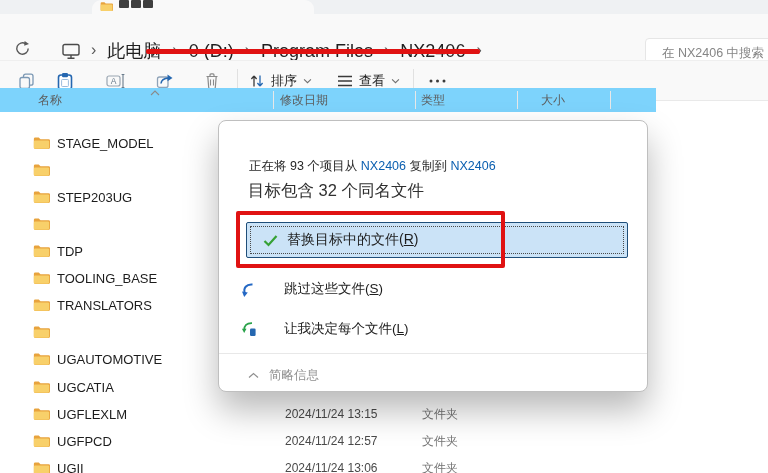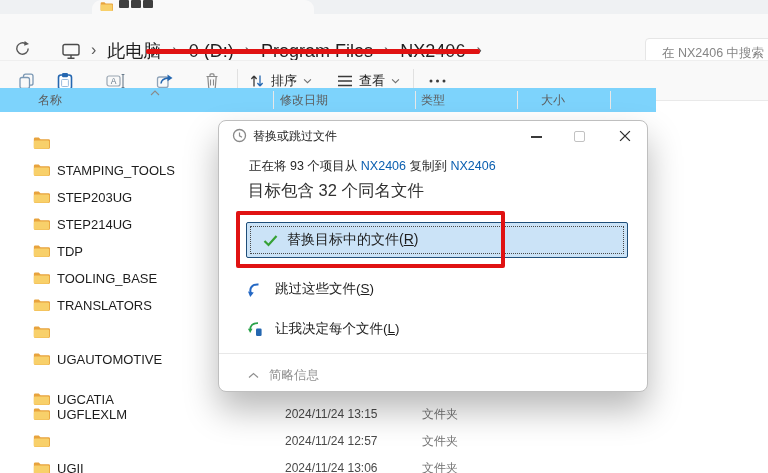--- a/index.html
+++ b/index.html
@@ -48,21 +48,21 @@
   .wmin{position:absolute;left:312px;top:15px;width:11px;height:2px;background:#3a3a3a;}
   .wmax{position:absolute;left:355px;top:10px;width:9px;height:9px;border:1px solid #c2c2c2;border-radius:2px;}
   .wclose{position:absolute;left:400px;top:9px;}
   .dline1{position:absolute;left:30px;top:37px;font-size:12.5px;color:#262626;white-space:nowrap;}
   .dlink{color:#0b5fb0;}
   .dline2{position:absolute;left:29px;top:59px;font-size:16.5px;color:#303030;white-space:nowrap;}
   .replace-btn{position:absolute;left:27px;top:101px;width:382px;height:36px;box-sizing:border-box;
     background:#cbe3f7;border:1px solid #1f4e79;border-radius:2px;display:flex;align-items:center;padding-left:16px;gap:9px;cursor:pointer;}
   .replace-btn::after{content:"";position:absolute;inset:3px;border:1px dotted #4a4a4a;pointer-events:none;}
   .optlabel{font-size:14px;color:#1e1e1e;white-space:nowrap;}
-  .cmdlink{position:absolute;left:28px;height:26px;display:flex;align-items:center;gap:12px;cursor:pointer;}
+  .cmdlink{position:absolute;left:22px;height:26px;display:flex;align-items:center;gap:27px;cursor:pointer;}
   .cmdlink .optlabel{font-size:13.5px;}
   .key{text-decoration:underline;}
   .ddivider{position:absolute;left:0;top:232px;width:100%;height:1px;background:#e8e8e8;}
   .dfooter{position:absolute;left:29px;top:240px;height:28px;display:flex;align-items:center;gap:10px;cursor:pointer;}
   .dfooter .optlabel{font-size:12.5px;color:#8f8f8f;}
   
   .anno-underline{position:absolute;left:146px;top:49px;width:334px;height:5px;background:#e01212;border-radius:2px;z-index:80;pointer-events:none;}
   .anno-box{position:absolute;left:236px;top:211px;width:261px;height:49px;border:4px solid #e01212;border-radius:2px;z-index:80;pointer-events:none;}
 </style>
 </head>
@@ -183,41 +183,40 @@
   </div>
 
   <div class="pane-line"></div>
 
   <div class="filelist">
     <div class="frow" style="top:6px">
       <svg class="ficon" width="17" height="14" viewBox="0 0 20 16">
           <path d="M1 3 q0-1.6 1.6-1.6 h4.2 l2 2.1 h9.6 q1.6 0 1.6 1.6 v8.3 q0 1.6-1.6 1.6 h-15.8 q-1.6 0-1.6-1.6 z" fill="#e8a33d"></path>
           <rect x="1" y="5" width="18" height="9.8" rx="1.5" fill="#f8d06a"></rect>
         </svg>
+      <span class="fname">STAGE_MODEL</span>
     </div>
     <div class="frow" style="top:33px">
       <svg class="ficon" width="17" height="14" viewBox="0 0 20 16">
           <path d="M1 3 q0-1.6 1.6-1.6 h4.2 l2 2.1 h9.6 q1.6 0 1.6 1.6 v8.3 q0 1.6-1.6 1.6 h-15.8 q-1.6 0-1.6-1.6 z" fill="#e8a33d"></path>
           <rect x="1" y="5" width="18" height="9.8" rx="1.5" fill="#f8d06a"></rect>
         </svg>
-      <span class="fname">STAMPING_TOOLS</span>
     </div>
     <div class="frow" style="top:60px">
       <svg class="ficon" width="17" height="14" viewBox="0 0 20 16">
           <path d="M1 3 q0-1.6 1.6-1.6 h4.2 l2 2.1 h9.6 q1.6 0 1.6 1.6 v8.3 q0 1.6-1.6 1.6 h-15.8 q-1.6 0-1.6-1.6 z" fill="#e8a33d"></path>
           <rect x="1" y="5" width="18" height="9.8" rx="1.5" fill="#f8d06a"></rect>
         </svg>
       <span class="fname">STEP203UG</span>
     </div>
     <div class="frow" style="top:87px">
       <svg class="ficon" width="17" height="14" viewBox="0 0 20 16">
           <path d="M1 3 q0-1.6 1.6-1.6 h4.2 l2 2.1 h9.6 q1.6 0 1.6 1.6 v8.3 q0 1.6-1.6 1.6 h-15.8 q-1.6 0-1.6-1.6 z" fill="#e8a33d"></path>
           <rect x="1" y="5" width="18" height="9.8" rx="1.5" fill="#f8d06a"></rect>
         </svg>
-      <span class="fname">STEP214UG</span>
     </div>
     <div class="frow" style="top:114px">
       <svg class="ficon" width="17" height="14" viewBox="0 0 20 16">
           <path d="M1 3 q0-1.6 1.6-1.6 h4.2 l2 2.1 h9.6 q1.6 0 1.6 1.6 v8.3 q0 1.6-1.6 1.6 h-15.8 q-1.6 0-1.6-1.6 z" fill="#e8a33d"></path>
           <rect x="1" y="5" width="18" height="9.8" rx="1.5" fill="#f8d06a"></rect>
         </svg>
       <span class="fname">TDP</span>
     </div>
     <div class="frow" style="top:141px">
       <svg class="ficon" width="17" height="14" viewBox="0 0 20 16">
@@ -239,68 +238,57 @@
           <rect x="1" y="5" width="18" height="9.8" rx="1.5" fill="#f8d06a"></rect>
         </svg>
     </div>
     <div class="frow" style="top:222px">
       <svg class="ficon" width="17" height="14" viewBox="0 0 20 16">
           <path d="M1 3 q0-1.6 1.6-1.6 h4.2 l2 2.1 h9.6 q1.6 0 1.6 1.6 v8.3 q0 1.6-1.6 1.6 h-15.8 q-1.6 0-1.6-1.6 z" fill="#e8a33d"></path>
           <rect x="1" y="5" width="18" height="9.8" rx="1.5" fill="#f8d06a"></rect>
         </svg>
       <span class="fname">UGAUTOMOTIVE</span>
     </div>
-    <div class="frow" style="top:262px">
+    <div class="frow" style="top:250px">
       <svg class="ficon" width="17" height="14" viewBox="0 0 20 16">
           <path d="M1 3 q0-1.6 1.6-1.6 h4.2 l2 2.1 h9.6 q1.6 0 1.6 1.6 v8.3 q0 1.6-1.6 1.6 h-15.8 q-1.6 0-1.6-1.6 z" fill="#e8a33d"></path>
           <rect x="1" y="5" width="18" height="9.8" rx="1.5" fill="#f8d06a"></rect>
         </svg>
       <span class="fname">UGCATIA</span>
     </div>
     <div class="frow" style="top:277px">
       <svg class="ficon" width="17" height="14" viewBox="0 0 20 16">
           <path d="M1 3 q0-1.6 1.6-1.6 h4.2 l2 2.1 h9.6 q1.6 0 1.6 1.6 v8.3 q0 1.6-1.6 1.6 h-15.8 q-1.6 0-1.6-1.6 z" fill="#e8a33d"></path>
           <rect x="1" y="5" width="18" height="9.8" rx="1.5" fill="#f8d06a"></rect>
         </svg>
       <span class="fname">UGFLEXLM</span>
       <span class="fdate">2024/11/24 13:15</span>
       <span class="ftype">文件夹</span>
     </div>
     <div class="frow" style="top:304px">
       <svg class="ficon" width="17" height="14" viewBox="0 0 20 16">
           <path d="M1 3 q0-1.6 1.6-1.6 h4.2 l2 2.1 h9.6 q1.6 0 1.6 1.6 v8.3 q0 1.6-1.6 1.6 h-15.8 q-1.6 0-1.6-1.6 z" fill="#e8a33d"></path>
           <rect x="1" y="5" width="18" height="9.8" rx="1.5" fill="#f8d06a"></rect>
         </svg>
+      <span class="fname">UGFPCD</span>
       <span class="fdate">2024/11/24 12:57</span>
       <span class="ftype">文件夹</span>
     </div>
     <div class="frow" style="top:331px">
       <svg class="ficon" width="17" height="14" viewBox="0 0 20 16">
           <path d="M1 3 q0-1.6 1.6-1.6 h4.2 l2 2.1 h9.6 q1.6 0 1.6 1.6 v8.3 q0 1.6-1.6 1.6 h-15.8 q-1.6 0-1.6-1.6 z" fill="#e8a33d"></path>
           <rect x="1" y="5" width="18" height="9.8" rx="1.5" fill="#f8d06a"></rect>
         </svg>
       <span class="fname">UGII</span>
       <span class="fdate">2024/11/24 13:06</span>
       <span class="ftype">文件夹</span>
     </div>
   </div>
 
   <div class="dialog">
-    <div class="dtitlebar">
-      <svg class="dicon" width="15" height="15" viewBox="0 0 15 15">
-        <circle cx="7.5" cy="7.5" r="6" fill="none" stroke="#898989" stroke-width="1.3"></circle>
-        <path d="M7.5 4.5 V7.8 L10 9.2" fill="none" stroke="#898989" stroke-width="1.2"></path>
-      </svg>
-      <span class="dtitle">替换或跳过文件</span>
-      <span class="wmin"></span>
-      <span class="wmax"></span>
-      <svg class="wclose" width="12" height="12" viewBox="0 0 11 11">
-        <path d="M1 1 L10 10 M10 1 L1 10" stroke="#2e2e2e" stroke-width="1.2"></path>
-      </svg>
-    </div>
 
     <div class="dline1">
       <span>正在将 93 个项目从 </span><span class="dlink">NX2406</span><span> 复制到 </span><span class="dlink">NX2406</span>
     </div>
     <div class="dline2">目标包含 32 个同名文件</div>
 
     <div class="replace-btn">
       <svg width="15" height="13" viewBox="0 0 15 13">
         <polyline points="1.5,7 5.5,11 13.5,2" fill="none" stroke="#36a135" stroke-width="2.2"></polyline>
       </svg>

